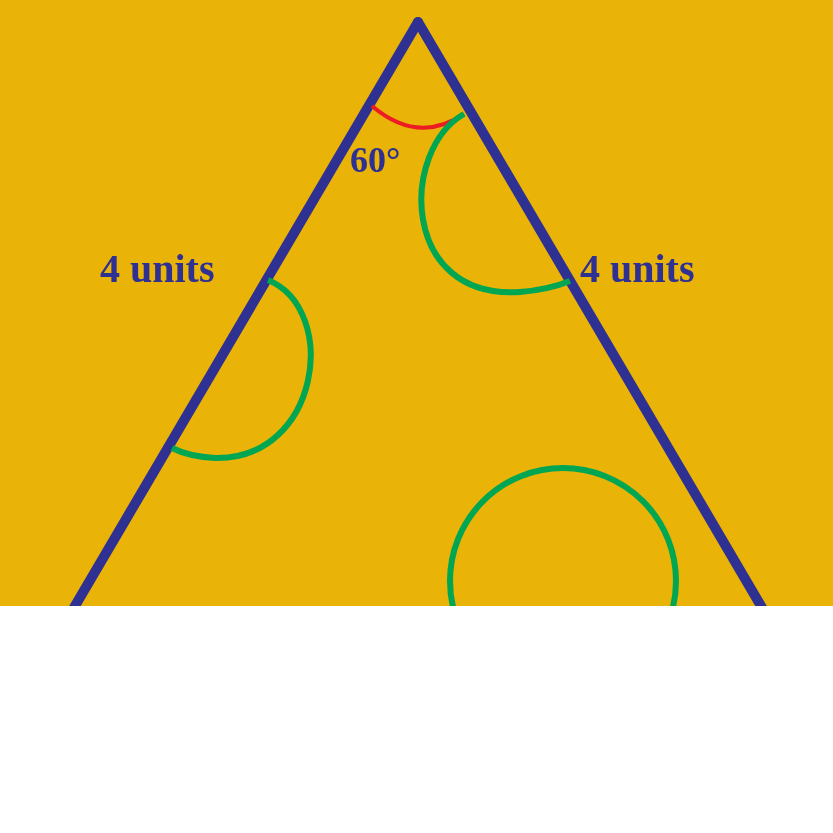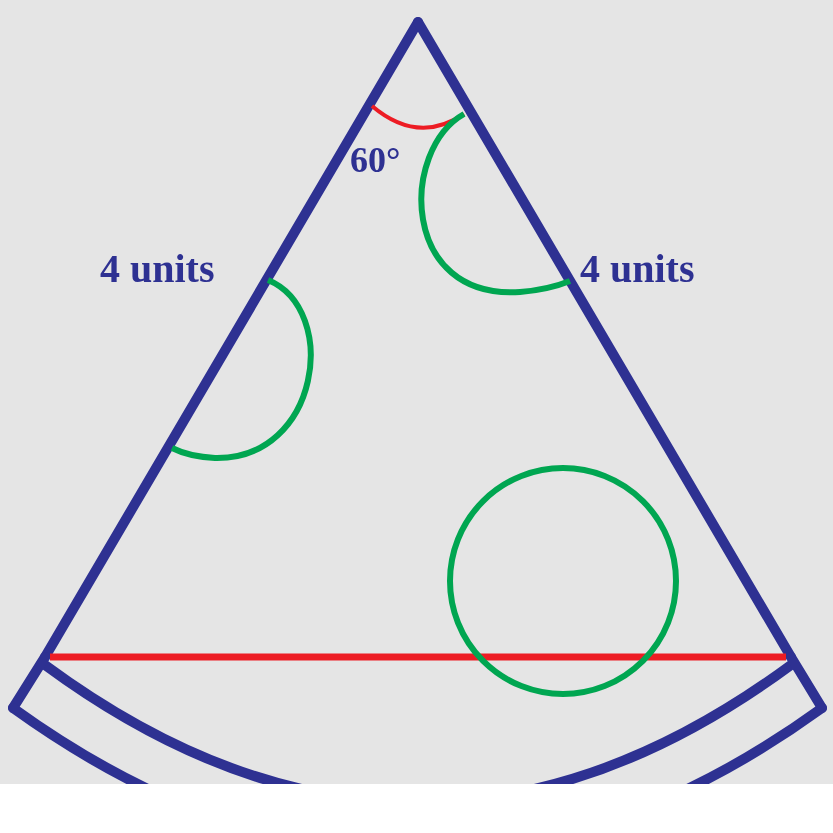--- a/index.html
+++ b/index.html
@@ -1,16 +1,16 @@
 <!DOCTYPE html>
 <html><head>
 <meta charset="utf-8">
 <style>
   html, body { margin: 0; padding: 0; background: #ffffff; }
-  .canvas { position: relative; width: 833px; height: 784px; background: #e5e5e5; overflow: hidden; }
+  .canvas { position: relative; width: 833px; height: 606px; background: #eab308; overflow: hidden; }
   svg { position: absolute; left: 0; top: 0; }
   .label { font-family: "Liberation Serif", serif; font-weight: bold; fill: #2e3192; }
 </style>
 </head>
 <body>
 
 <div class="canvas">
   <svg width="833" height="833" viewBox="0 0 833 833">
 
     <g stroke="#2e3192" stroke-width="10" fill="none" stroke-linecap="round" stroke-linejoin="round">

